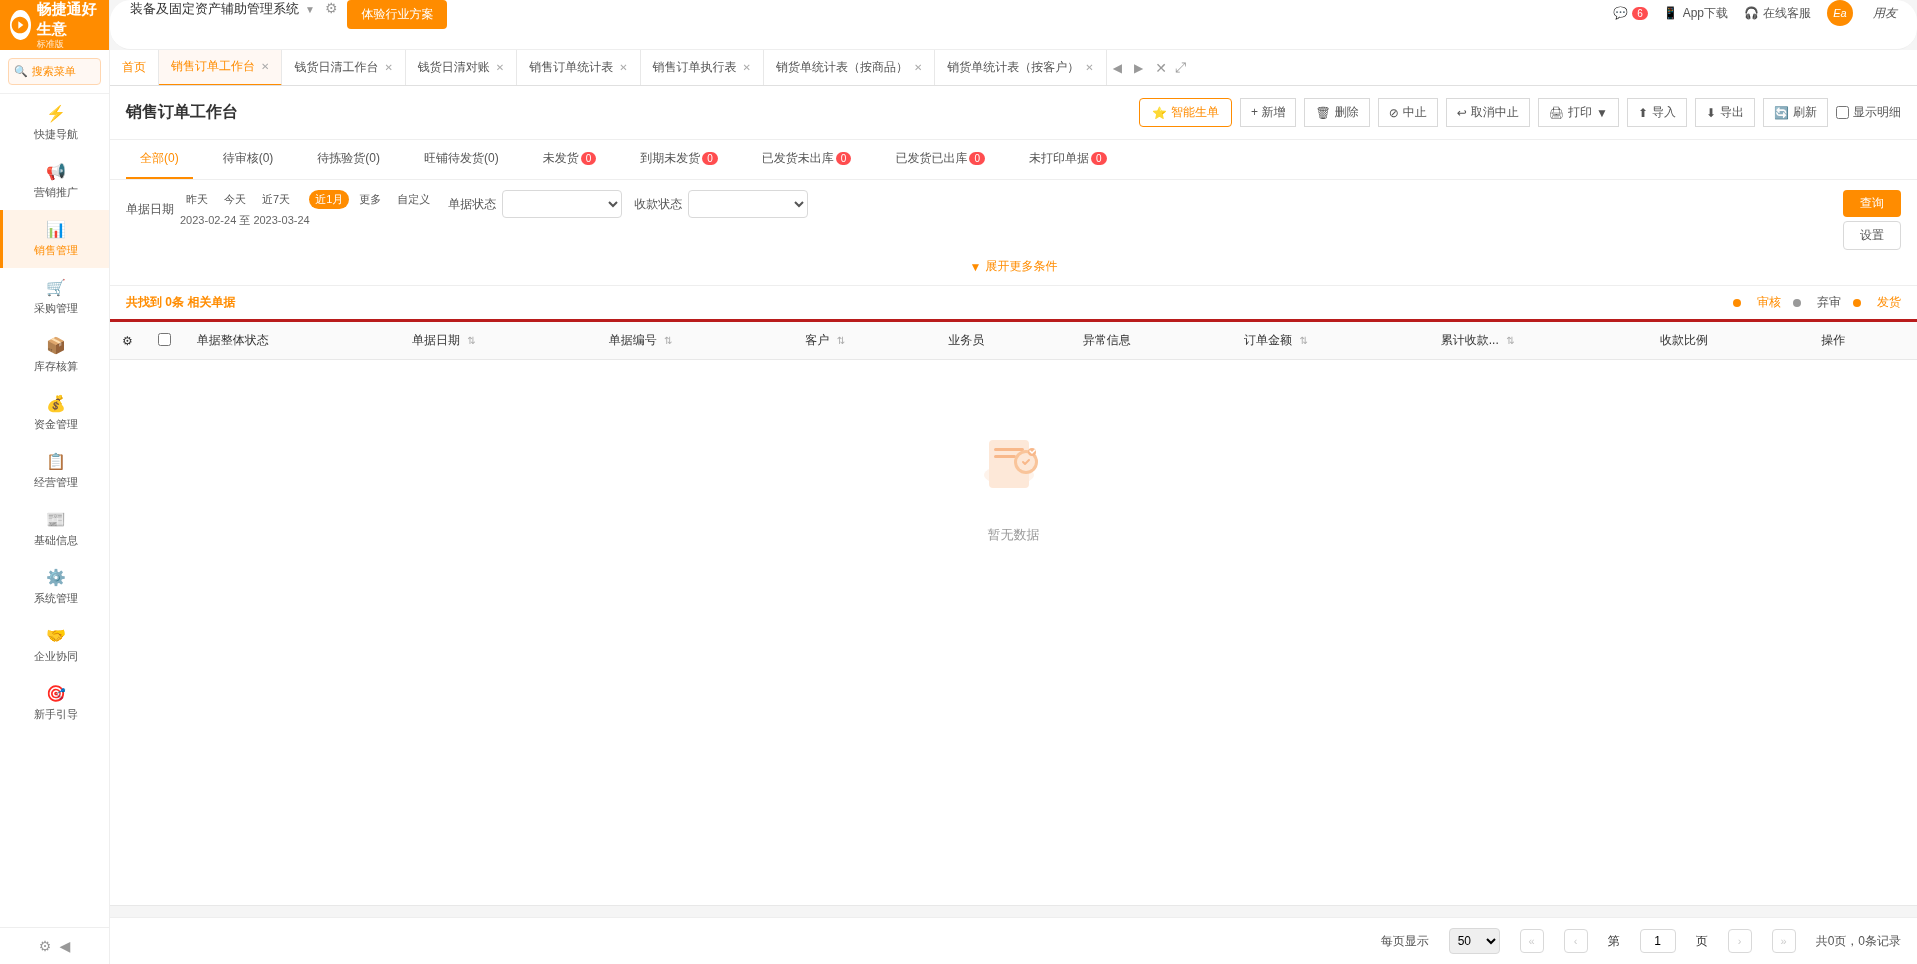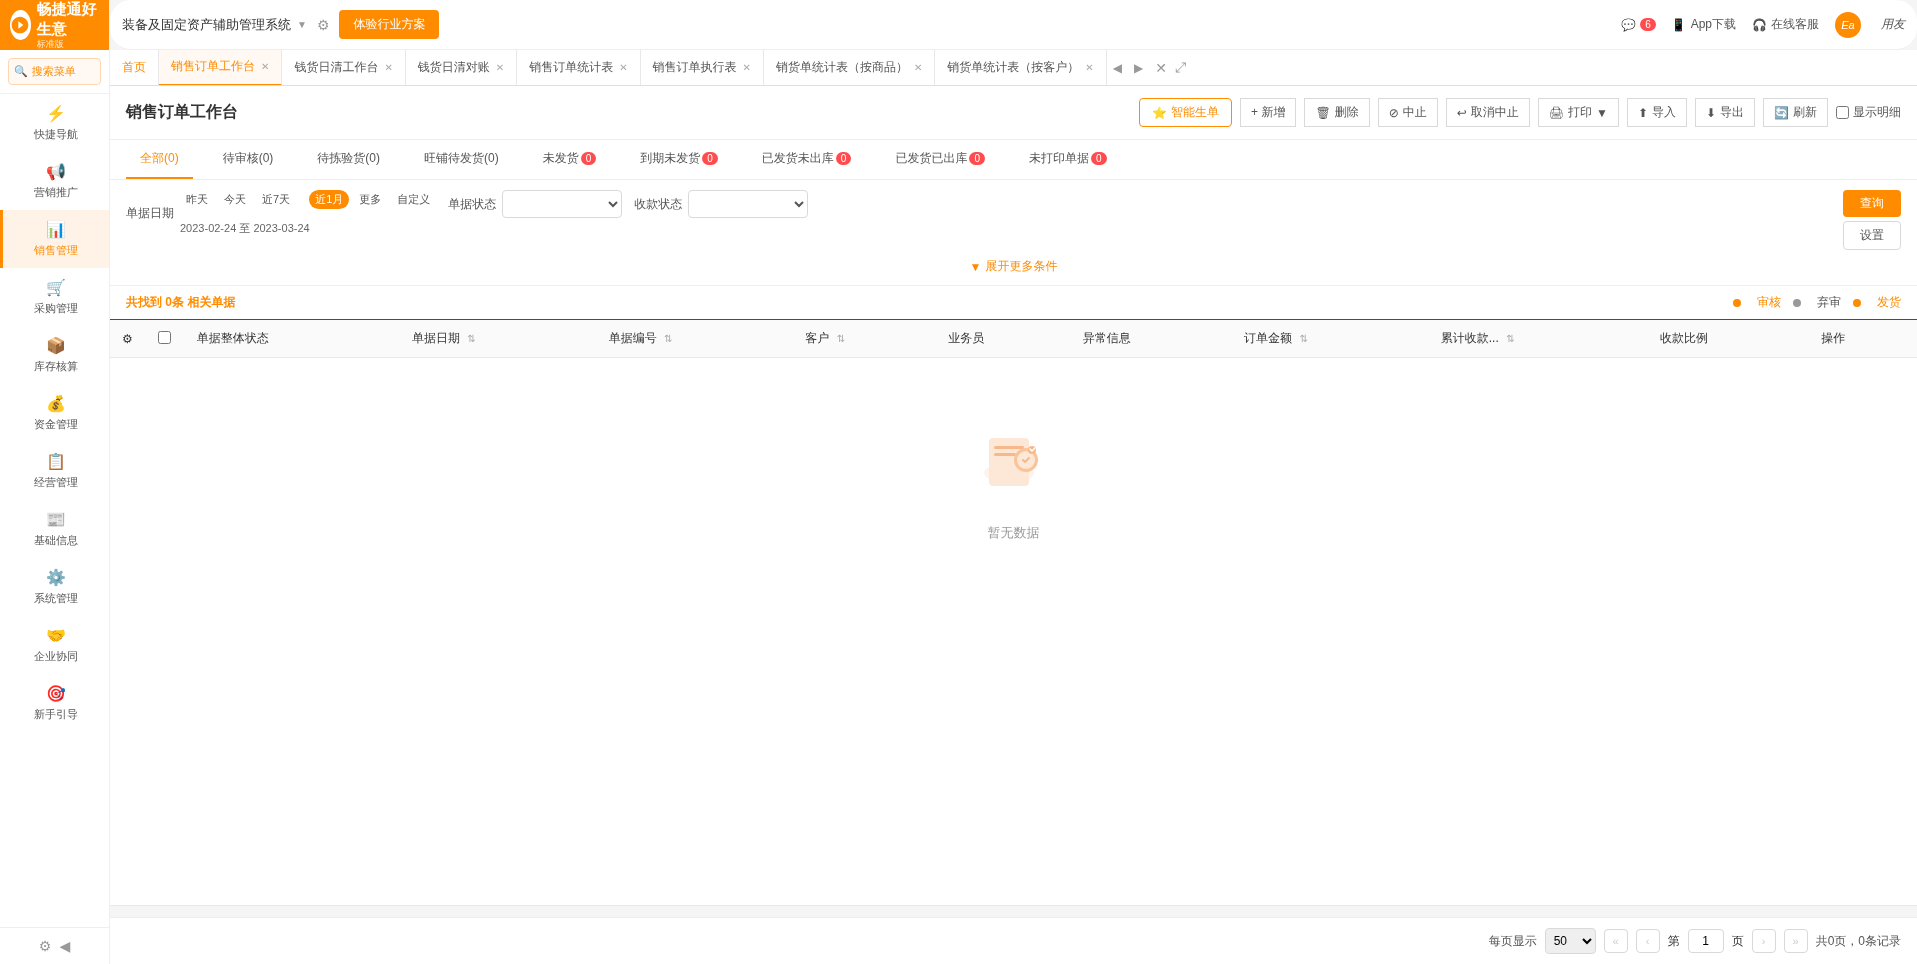--- a/index.html
+++ b/index.html
@@ -18,21 +18,21 @@
     .sidebar-nav-item { padding: 10px 8px; display: flex; flex-direction: column; align-items: center; gap: 4px; cursor: pointer; color: #555; font-size: 11px; border-left: 3px solid transparent; }
     .sidebar-nav-item.active { background: #fff3e8; color: #ff8c00; border-left-color: #ff8c00; }
     .sidebar-nav-item .nav-icon { font-size: 16px; }
     .sidebar-footer { padding: 10px; display: flex; gap: 8px; justify-content: center; border-top: 1px solid #eee; }
     .sidebar-footer-btn { color: #999; cursor: pointer; font-size: 14px; }
 
     
     .main { flex: 1; display: flex; flex-direction: column; overflow: hidden; }
 
     
-    .topbar { height: 50px; background: #fff; border-bottom: 1px solid #eee; display: flex; align-items: center; padding: 0 12px; gap: 10px; border-radius: 21px; }
+    .topbar { height: 50px; background: #fff; border-bottom: 1px solid #eee; display: flex; align-items: flex-start; padding: 0 20px; gap: 10px; border-radius: 21px; }
     .topbar-title { font-size: 13px; color: #333; display: flex; align-items: center; gap: 6px; }
     .topbar-title-chevron { color: #999; font-size: 10px; }
     .topbar-gear { color: #999; cursor: pointer; font-size: 14px; }
     .topbar-solution-btn { background: #ff8c00; color: #fff; border: none; border-radius: 4px; padding: 6px 14px; font-size: 12px; cursor: pointer; }
     .topbar-right { margin-left: auto; display: flex; align-items: center; gap: 16px; color: #555; font-size: 12px; }
     .topbar-right-item { display: flex; align-items: center; gap: 4px; cursor: pointer; }
     .topbar-badge { background: #ff4d4f; color: #fff; border-radius: 10px; padding: 1px 5px; font-size: 10px; }
     .topbar-avatar { width: 26px; height: 26px; background: #ff8c00; border-radius: 50%; display: flex; align-items: center; justify-content: center; color: #fff; font-size: 11px; }
 
     
@@ -69,21 +69,21 @@
     .date-quick-btn { padding: 2px 6px; font-size: 11px; color: #555; cursor: pointer; border-radius: 3px; }
     .date-quick-btn.active { background: #ff8c00; color: #fff; border-radius: 10px; margin-left: 9px; }
     .date-range { font-size: 11px; color: #666; margin-top: 2px; }
     .search-select { height: 28px; border: 1px solid #d9d9d9; border-radius: 4px; padding: 0 8px; font-size: 12px; color: #555; min-width: 120px; background: #fff; }
     .expand-btn { display: flex; align-items: center; gap: 4px; color: #ff8c00; font-size: 12px; cursor: pointer; }
     .search-btn { background: #ff8c00; color: #fff; border: none; border-radius: 4px; padding: 5px 16px; font-size: 12px; cursor: pointer; }
     .setting-btn { background: #fff; border: 1px solid #d9d9d9; color: #555; border-radius: 4px; padding: 5px 16px; font-size: 12px; cursor: pointer; }
 
     
     .table-area { background: #fff; margin: 0; flex: 1; }
-    .table-toolbar { padding: 8px 16px; display: flex; align-items: center; justify-content: space-between; border-bottom: 1px solid #b91c1c; }
+    .table-toolbar { padding: 8px 16px; display: flex; align-items: center; justify-content: space-between; border-bottom: 3px solid #b91c1c; }
     .table-count { font-size: 12px; color: #333; }
     .table-count span { color: #ff8c00; font-weight: bold; }
     .table-actions-right { display: flex; align-items: center; gap: 12px; }
     .table-action-btn { display: flex; align-items: center; gap: 16px; font-size: 12px; color: #555; cursor: pointer; }
     .table-action-btn.orange { color: #ff8c00; }
     .dot-orange { width: 8px; height: 8px; border-radius: 50%; background: #ff8c00; display: inline-block; }
     .dot-gray { width: 8px; height: 8px; border-radius: 50%; background: #999; display: inline-block; }
 
     
     .data-table { width: 100%; border-collapse: collapse; font-size: 12px; }
@@ -92,21 +92,21 @@
     .data-table td { padding: 10px 12px; border-bottom: 1px solid #f0f0f0; color: #555; }
     .data-table .th-checkbox { width: 40px; text-align: center; }
     .data-table .th-settings { width: 30px; text-align: center; }
 
     
     .empty-state { display: flex; flex-direction: column; align-items: center; justify-content: center; padding: 60px; color: #999; }
     .empty-icon { font-size: 60px; margin-bottom: 12px; color: #ffd6b0; }
     .empty-text { font-size: 13px; color: #999; }
 
     
-    .pagination { background: #fff; padding: 10px 16px; border-top: 1px solid #eee; display: flex; align-items: center; justify-content: flex-end; gap: 8px; font-size: 12px; }
+    .pagination { background: #fff; padding: 10px 16px; border-top: 1px solid #eee; display: flex; align-items: center; justify-content: flex-end; gap: 20px; font-size: 12px; }
     .page-size-label { color: #555; }
     .page-size-select { height: 26px; border: 1px solid #d9d9d9; border-radius: 4px; padding: 0 4px; font-size: 12px; }
     .page-nav-btn { width: 24px; height: 24px; border: 1px solid #d9d9d9; border-radius: 4px; background: #fff; cursor: pointer; display: flex; align-items: center; justify-content: center; color: #555; font-size: 11px; }
     .page-nav-btn.disabled { color: #ccc; cursor: not-allowed; }
     .page-input { width: 36px; height: 24px; border: 1px solid #d9d9d9; border-radius: 4px; text-align: center; font-size: 12px; }
     .page-info { color: #555; }
 
     
     .scroll-area { height: 12px; background: #f5f5f5; border-top: 1px solid #e8e8e8; overflow-x: auto; }
     .scroll-inner { width: 1800px; height: 1px; }
@@ -316,21 +316,21 @@
       <div class="filter-tab">到期未发货<span class="badge-red">0</span></div>
       <div class="filter-tab">已发货未出库<span class="badge-red">0</span></div>
       <div class="filter-tab">已发货已出库<span class="badge-red">0</span></div>
       <div class="filter-tab">未打印单据<span class="badge-red">0</span></div>
     </div>
 
     <div class="search-conditions">
       <div class="search-row-top" style="display:flex; align-items:flex-start; gap:12px;">
         <div class="search-field">
           <span class="search-field-label">单据日期</span>
-          <div style="display:flex; flex-direction:column; gap:10px;">
+          <div style="display:flex; flex-direction:column; gap:2px;">
             <div class="search-field-value">
               <span class="date-quick-btn">昨天</span>
               <span class="date-quick-btn">今天</span>
               <span class="date-quick-btn">近7天</span>
               <span class="date-quick-btn active">近1月</span>
               <span class="date-quick-btn">更多</span>
               <span class="date-quick-btn">自定义</span>
             </div>
             <div class="date-range">2023-02-24 至 2023-03-24</div>
           </div>

